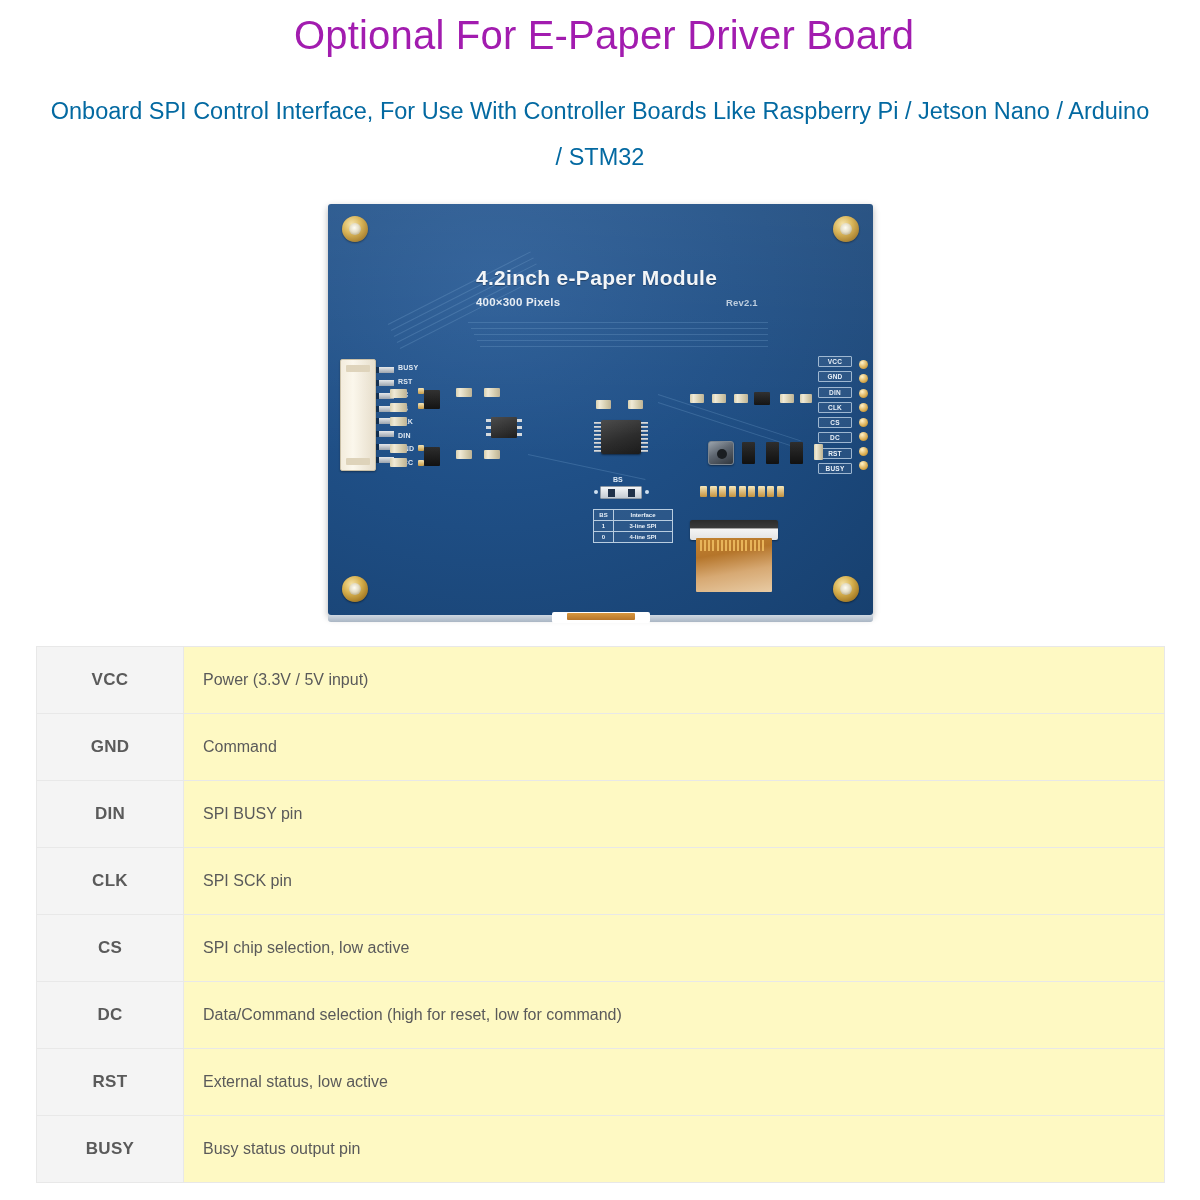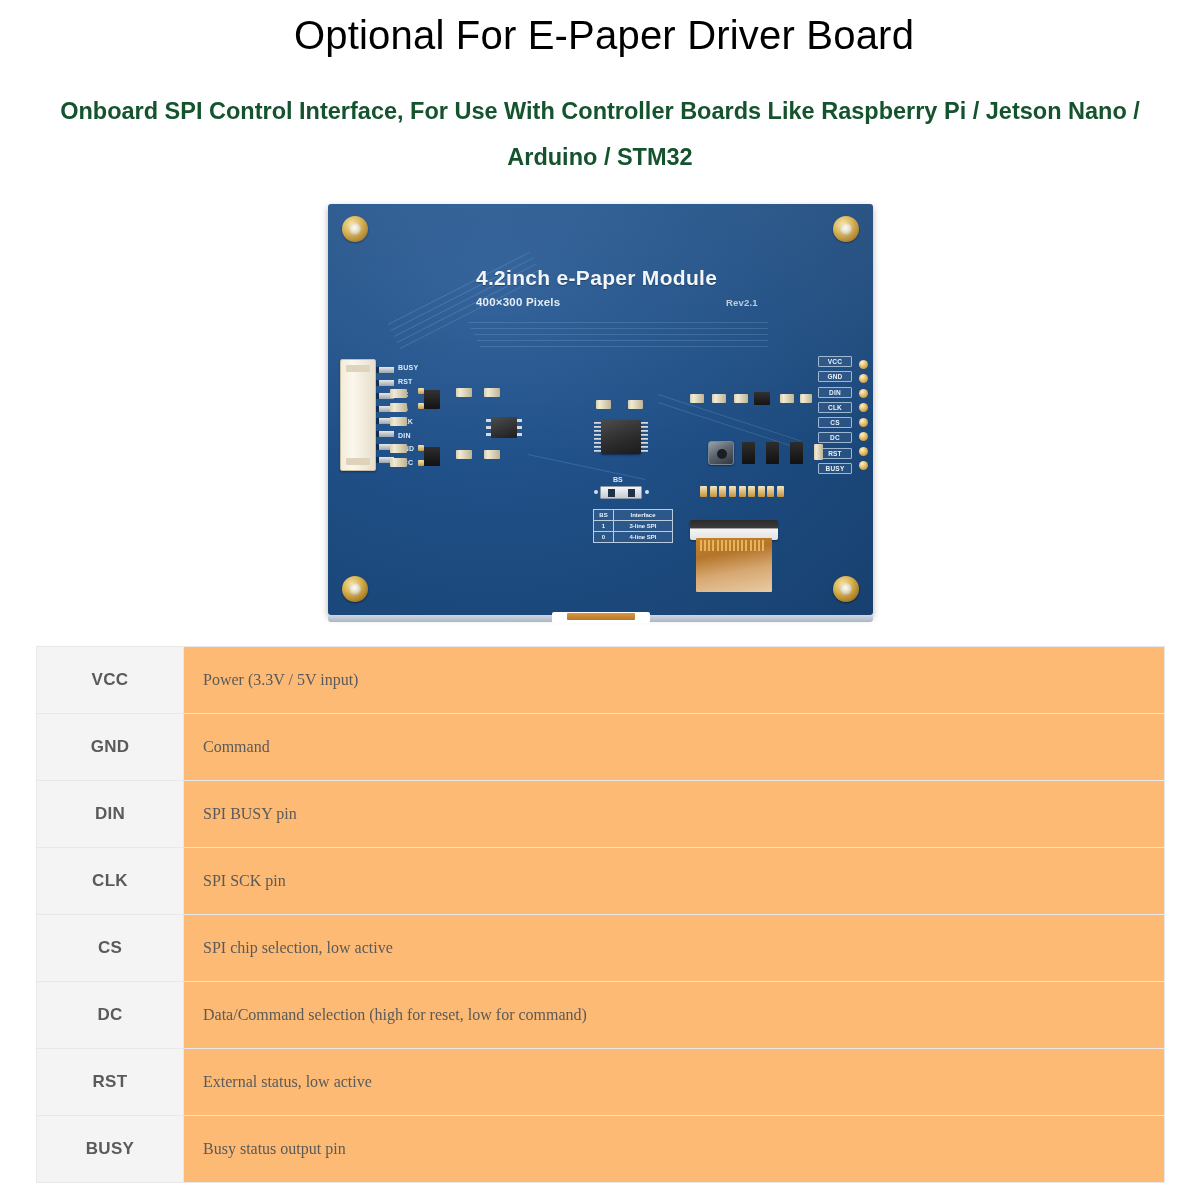--- a/index.html
+++ b/index.html
@@ -10,32 +10,32 @@
     font-family: "Liberation Sans", sans-serif;
     overflow: hidden;
   }
   .page { position: relative; width: 1200px; height: 1200px; background: #fff; }
 
   
   .title {
     text-align: center;
     font-size: 40px;
     font-weight: 400;
-    color: #000000;
+    color: #a21caf;
     letter-spacing: 0.2px;
     margin: 8px 0 0 8px;
     line-height: 54px;
   }
   .subtitle {
     width: 1100px;
     margin: 26px auto 0 auto;
     text-align: center;
     font-size: 23.5px;
-    font-weight: 700;
-    color: #14532d;
+    font-weight: 400;
+    color: #0369a1;
     line-height: 46px;
   }
 
   
   .board-wrap {
     position: relative;
     width: 560px;
     height: 430px;
     margin: 18px auto 0 auto;
   }
@@ -280,25 +280,24 @@
   }
   .pin-table td.name{
     width:147px;
     background:#f4f4f4;
     text-align:center;
     font-size:17px;
     font-weight:700;
     letter-spacing:0.3px;
   }
   .pin-table td.desc{
-    background:#fdba74;
+    background:#fef9c3;
     padding-left:19px;
     font-size:16px;
     font-weight:400;
-    font-family:Liberation Serif, serif;
   }
 </style>
 </head>
 <body>
 
 <div class="page">
 
   <h1 class="title">Optional For E-Paper Driver Board</h1>
   <p class="subtitle">Onboard SPI Control Interface, For Use With Controller Boards Like Raspberry Pi / Jetson Nano / Arduino / STM32</p>
 

